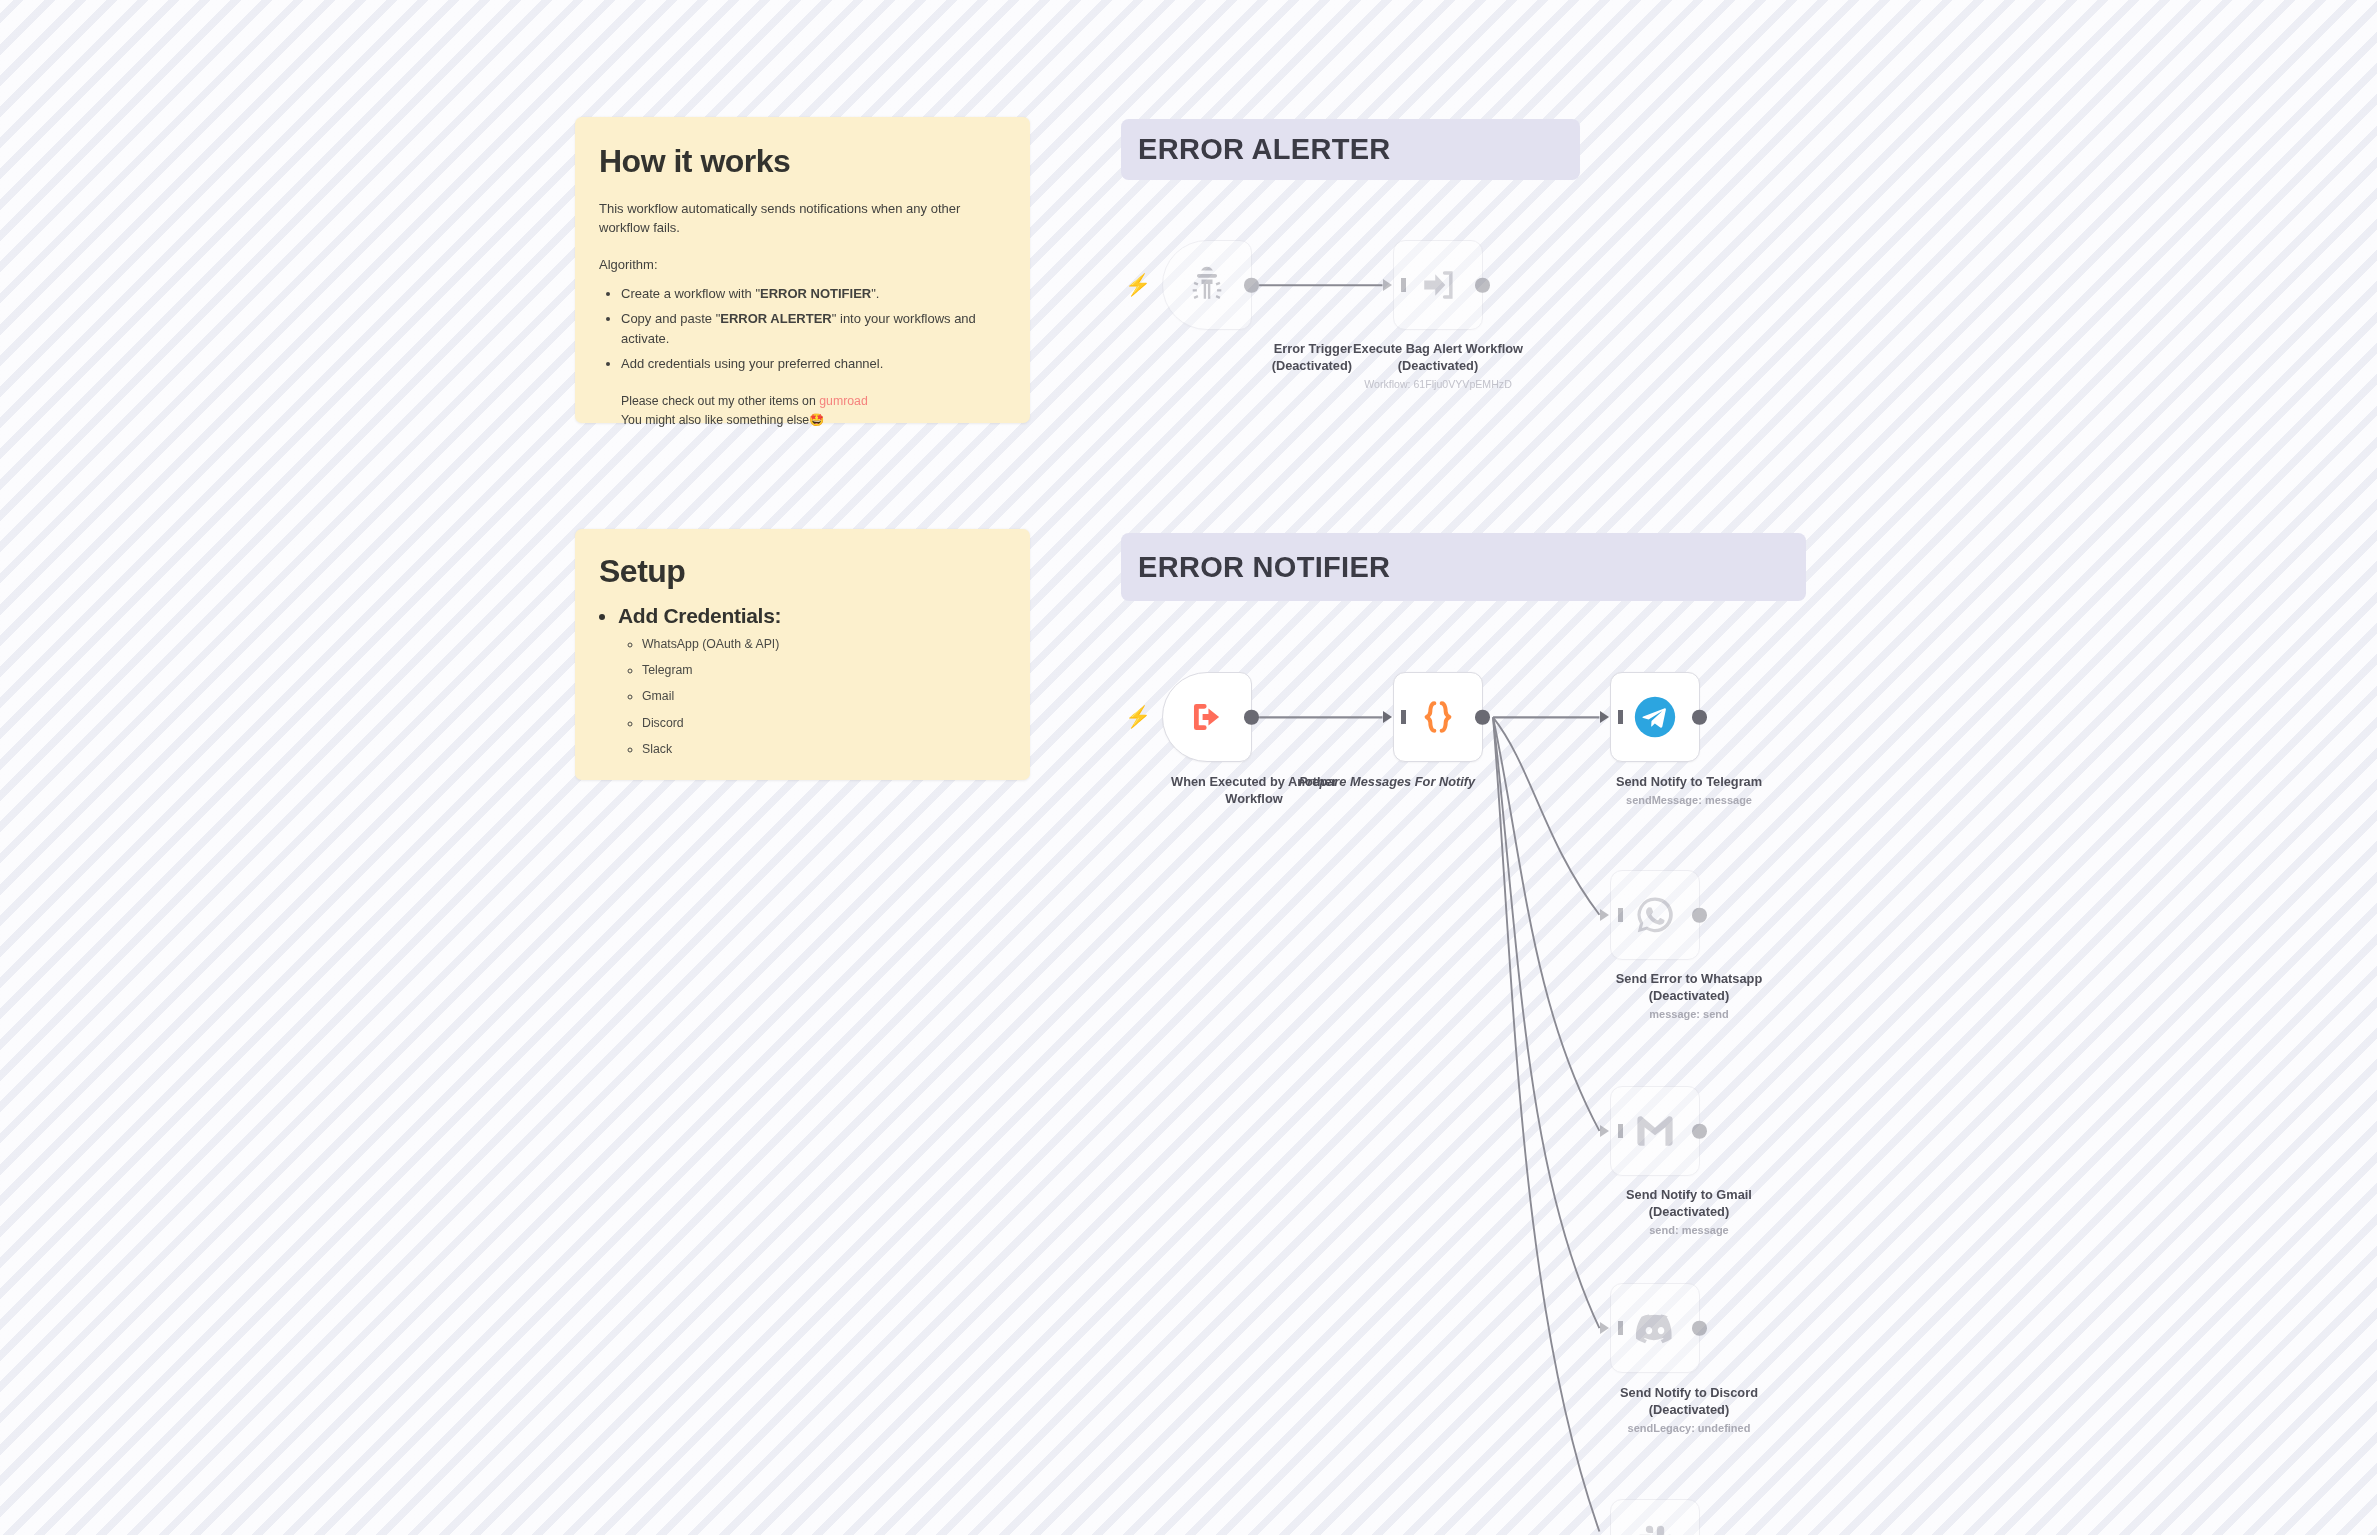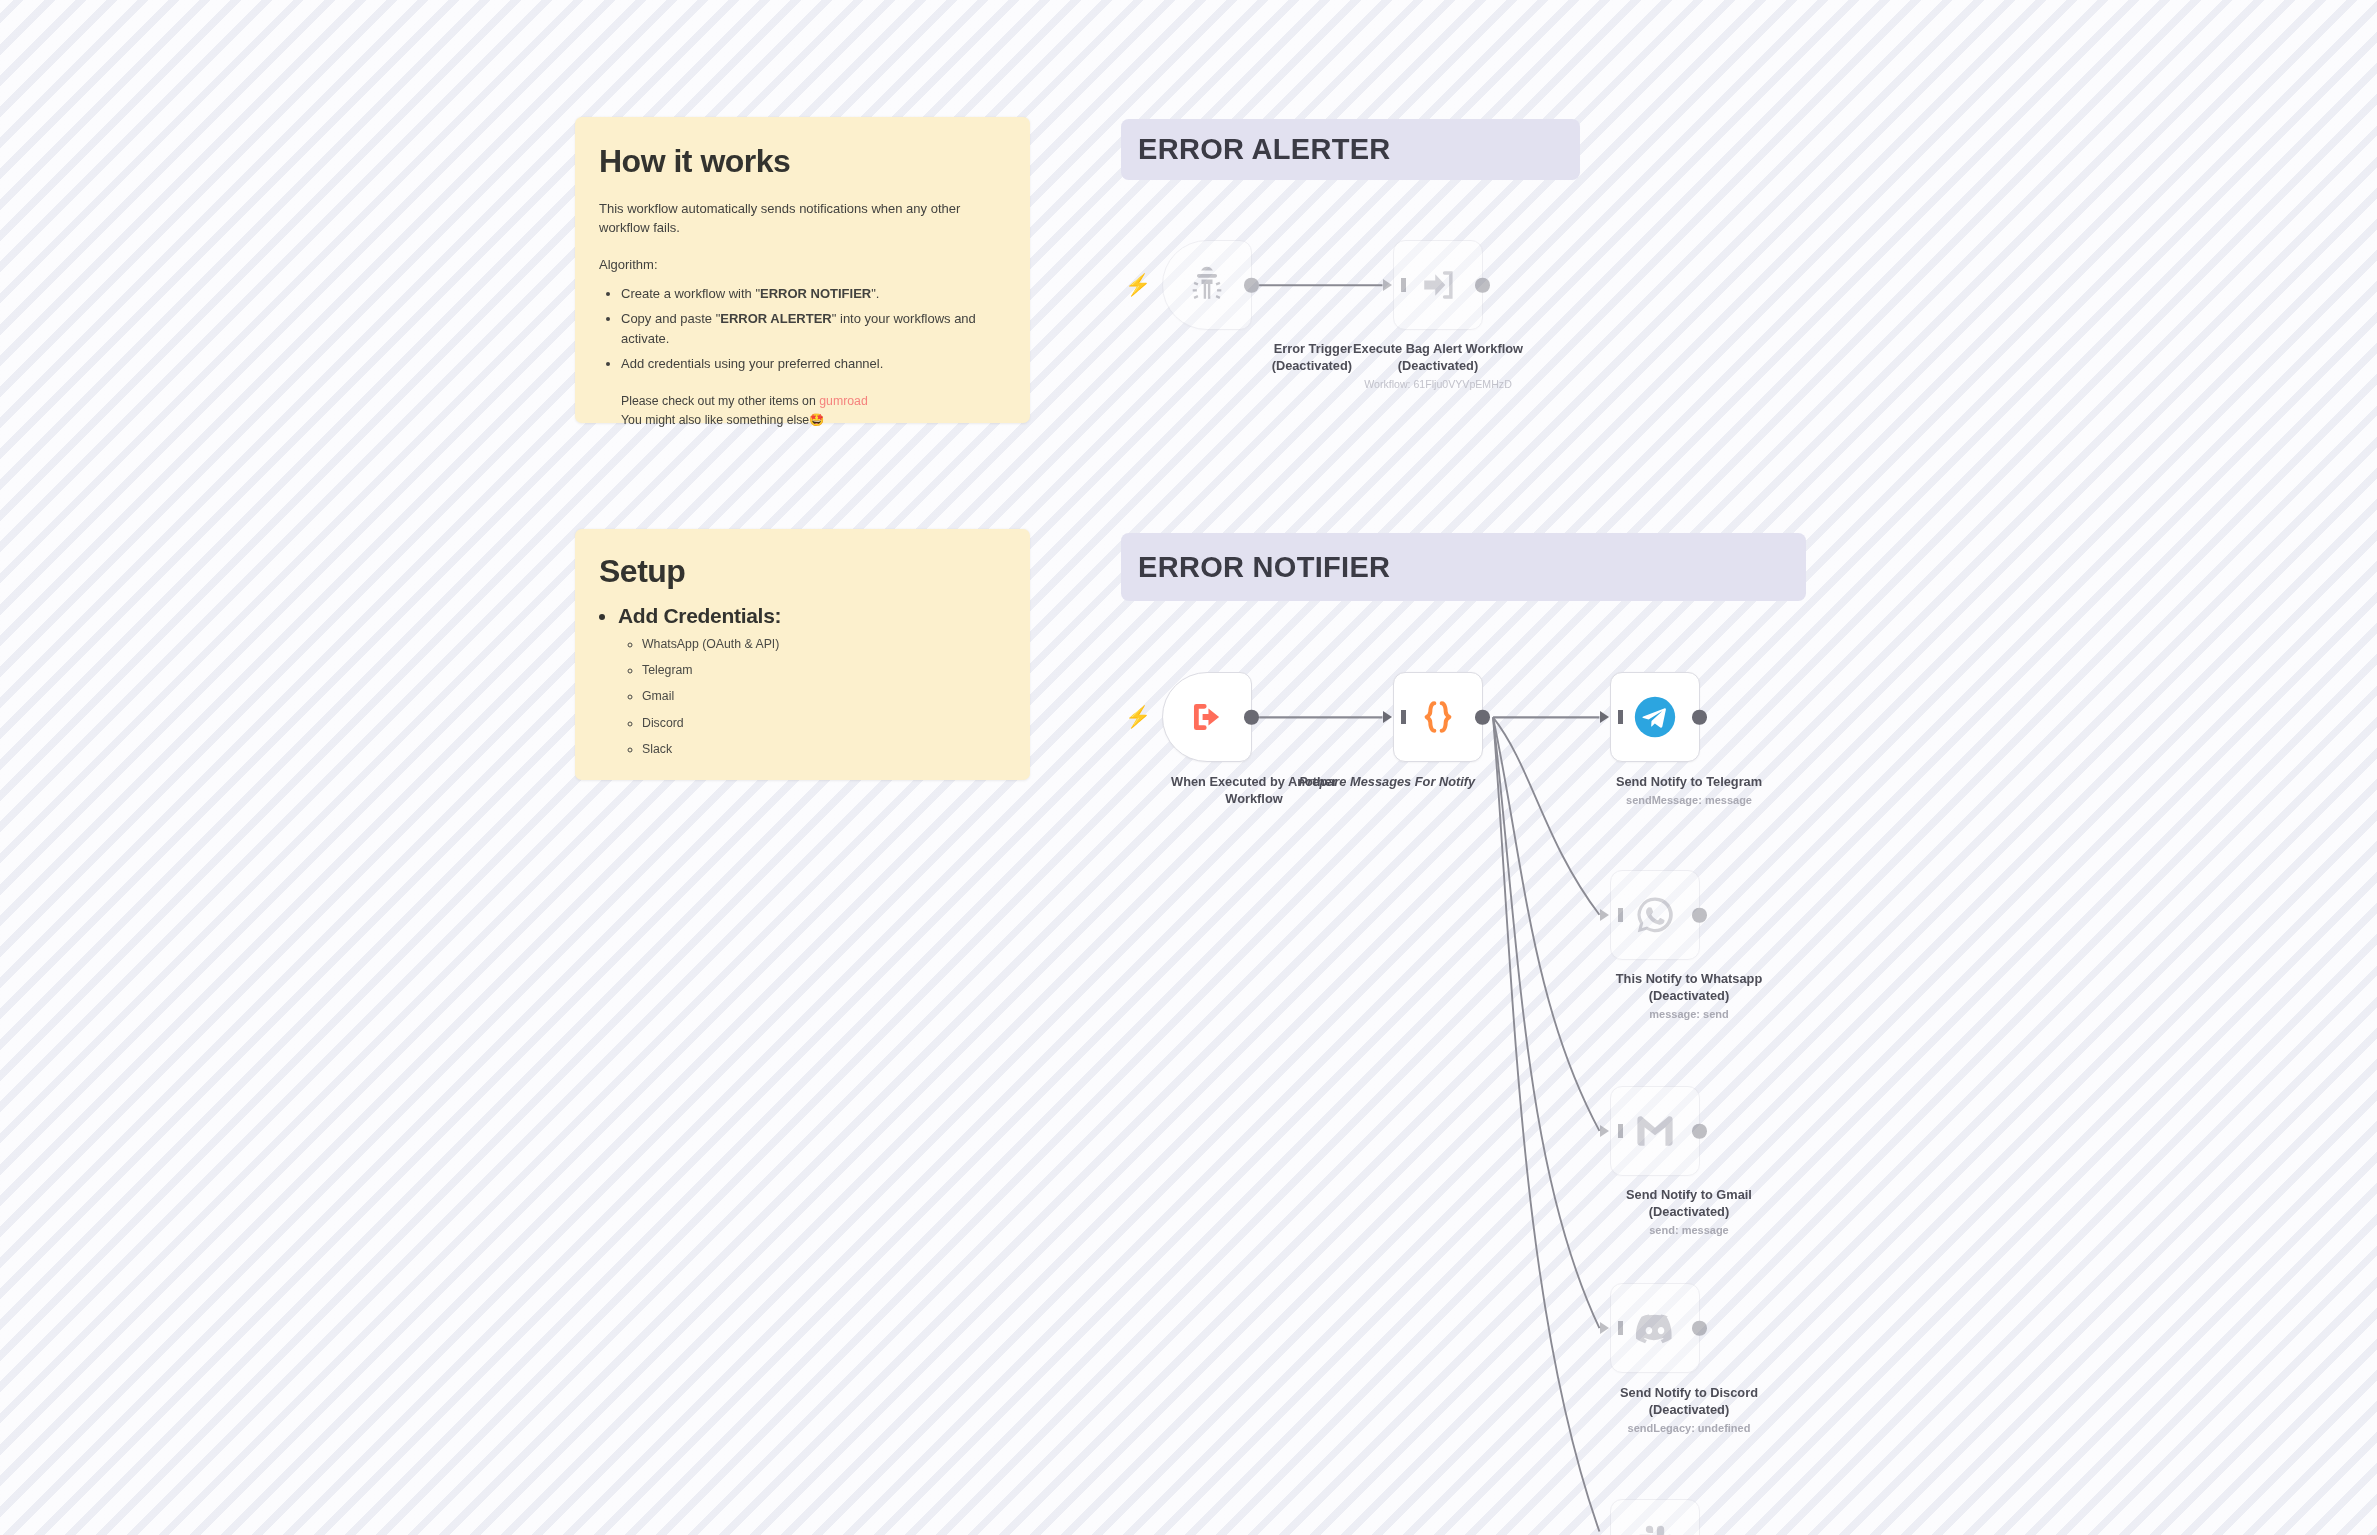--- a/index.html
+++ b/index.html
@@ -340,21 +340,21 @@
   </div>
 
   <div class="node dim" style="left:1610px; top:870px;">
     <span class="port-in"></span>
     <svg class="node-icon" viewBox="0 0 24 24">
       <path fill="#9b9ba4" d="M12 2.4A9.5 9.5 0 0 0 3.8 16.7L2.6 21.4l4.8-1.3A9.5 9.5 0 1 0 12 2.4zm0 1.8a7.7 7.7 0 1 1-4 14.3l-.3-.2-2.8.8.7-2.8-.2-.3A7.7 7.7 0 0 1 12 4.2zm-3.3 3.6c-.2 0-.5.1-.7.4-.2.3-.9.9-.9 2.1s.9 2.4 1 2.6c.1.2 1.7 2.7 4.2 3.7 2.1.8 2.5.7 3 .6.5 0 1.5-.6 1.7-1.2.2-.6.2-1.2.1-1.3-.1-.1-.3-.2-.6-.3l-1.4-.7c-.2-.1-.4-.1-.5.1l-.7.9c-.1.2-.3.2-.5.1-.2-.1-1.1-.4-2-1.3-.7-.6-1.2-1.4-1.3-1.7-.1-.2 0-.3.1-.4l.4-.5.3-.5v-.4l-.7-1.7c-.2-.4-.4-.4-.5-.4z"></path>
     </svg>
     <span class="port-out"></span>
   </div>
   <div class="node-label" style="left:1591px; top:970px;">
-    <span>This Notify to Whatsapp</span><br>
+    <span>Send Error to Whatsapp</span><br>
     <span>(Deactivated)</span>
     <span class="node-sub">message: send</span>
   </div>
 
   <div class="node dim" style="left:1610px; top:1086px;">
     <span class="port-in"></span>
     <svg class="node-icon" viewBox="0 0 24 24">
       <path fill="#9b9ba4" d="M2.4 5.6c0-.9.7-1.6 1.6-1.6h.6L12 10.2 19.4 4h.6c.9 0 1.6.7 1.6 1.6v12.8c0 .9-.7 1.6-1.6 1.6h-2.3V9.9L12 14.3 6.3 9.9v10.1H4c-.9 0-1.6-.7-1.6-1.6V5.6z"></path>
     </svg>
     <span class="port-out"></span>

